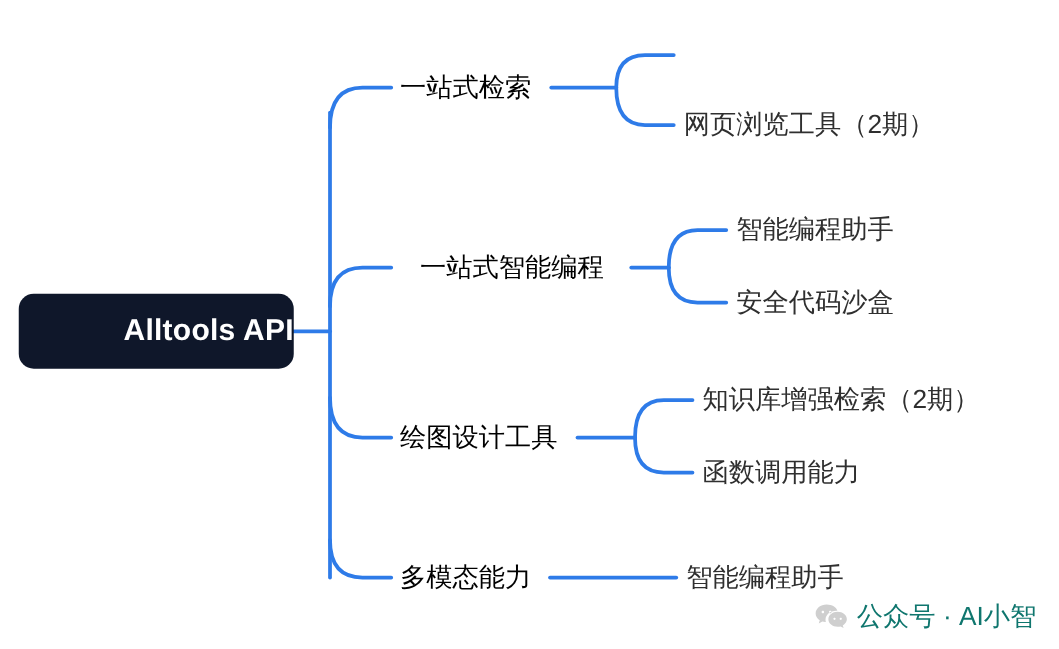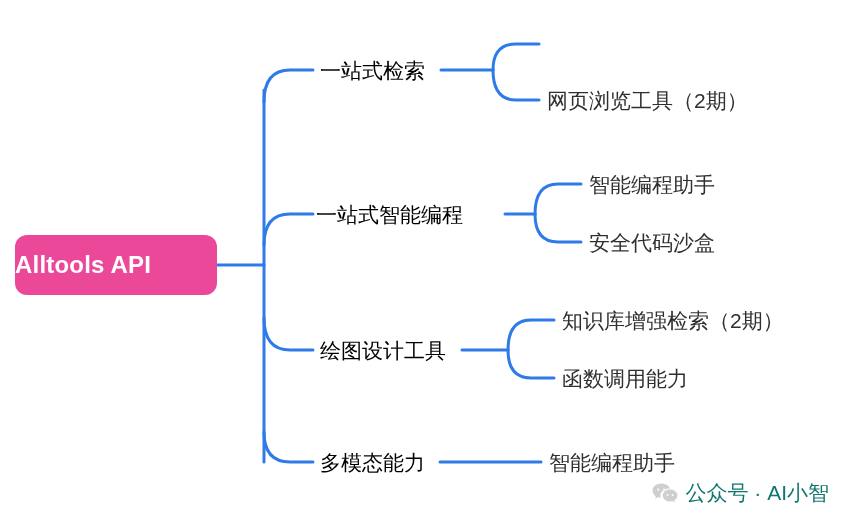--- a/index.html
+++ b/index.html
@@ -26,27 +26,27 @@
     left: 0;
     top: 0;
     width: 847px;
     height: 519px;
     pointer-events: none;
   }
   .root-node {
     position: absolute;
     left: 15px;
     top: 235px;
-    width: 202px;
+    width: 220px;
     height: 60px;
-    background: #ec4899;
+    background: #0f172a;
     border-radius: 12px;
     display: flex;
     align-items: center;
-    justify-content: flex-start;
+    justify-content: flex-end;
     box-sizing: border-box;
   }
   .root-label {
     color: #ffffff;
     font-size: 24px;
     font-weight: bold;
     letter-spacing: 0.2px;
     white-space: nowrap;
   }
   .branch-label {
@@ -112,21 +112,21 @@
 
       <path d="M440,462 H541"></path>
     </g>
   </svg>
 
   <div class="root-node">
     <span class="root-label">Alltools API</span>
   </div>
 
   <div class="branch-label" style="left:320px; top:70px;">一站式检索</div>
-  <div class="branch-label" style="left:316px; top:214px;text-align:center;">一站式智能编程</div>
+  <div class="branch-label" style="left:336px; top:214px;text-align:center;">一站式智能编程</div>
   <div class="branch-label" style="left:320px; top:350px;">绘图设计工具</div>
   <div class="branch-label" style="left:320px; top:462px;text-align:center;">多模态能力</div>
 
   <div class="leaf-label" style="left:547px; top:100px;">网页浏览工具（2期）</div>
 
   <div class="leaf-label" style="left:589px; top:184px;">智能编程助手</div>
   <div class="leaf-label" style="left:589px; top:242px;text-align:center;">安全代码沙盒</div>
 
   <div class="leaf-label" style="left:562px; top:320px;text-align:right;">知识库增强检索（2期）</div>
   <div class="leaf-label" style="left:562px; top:378px;">函数调用能力</div>

